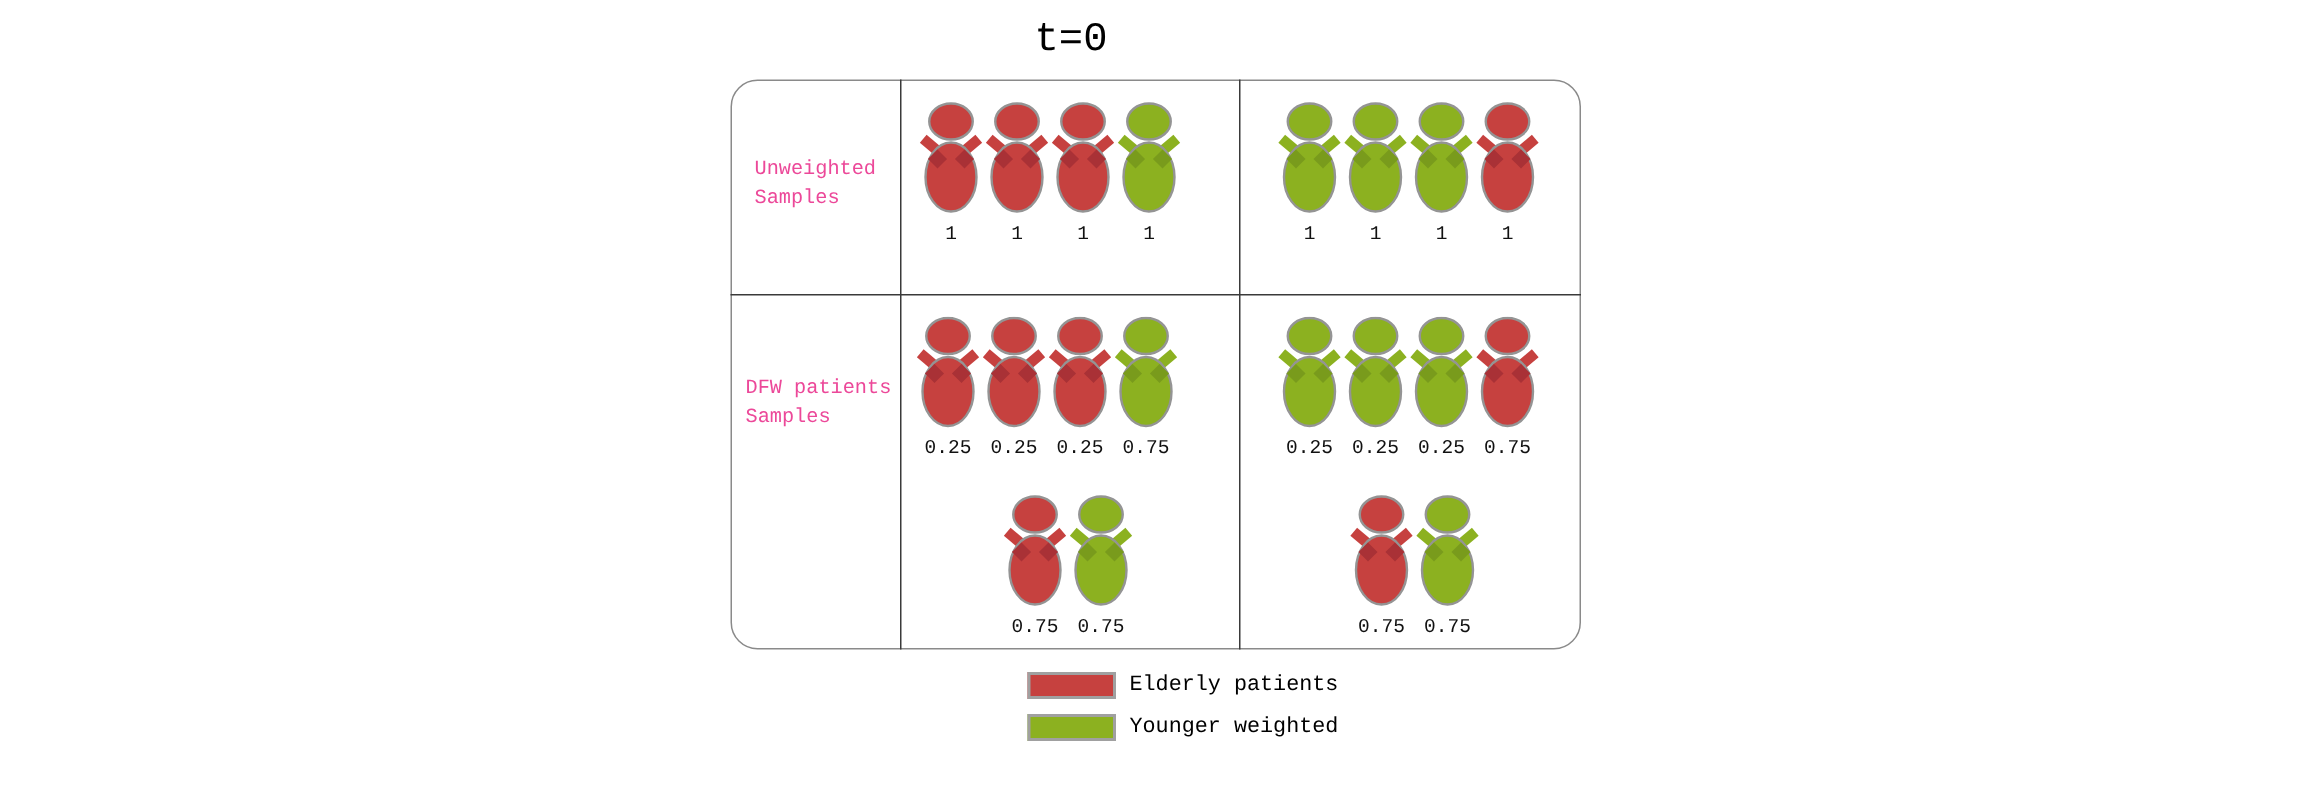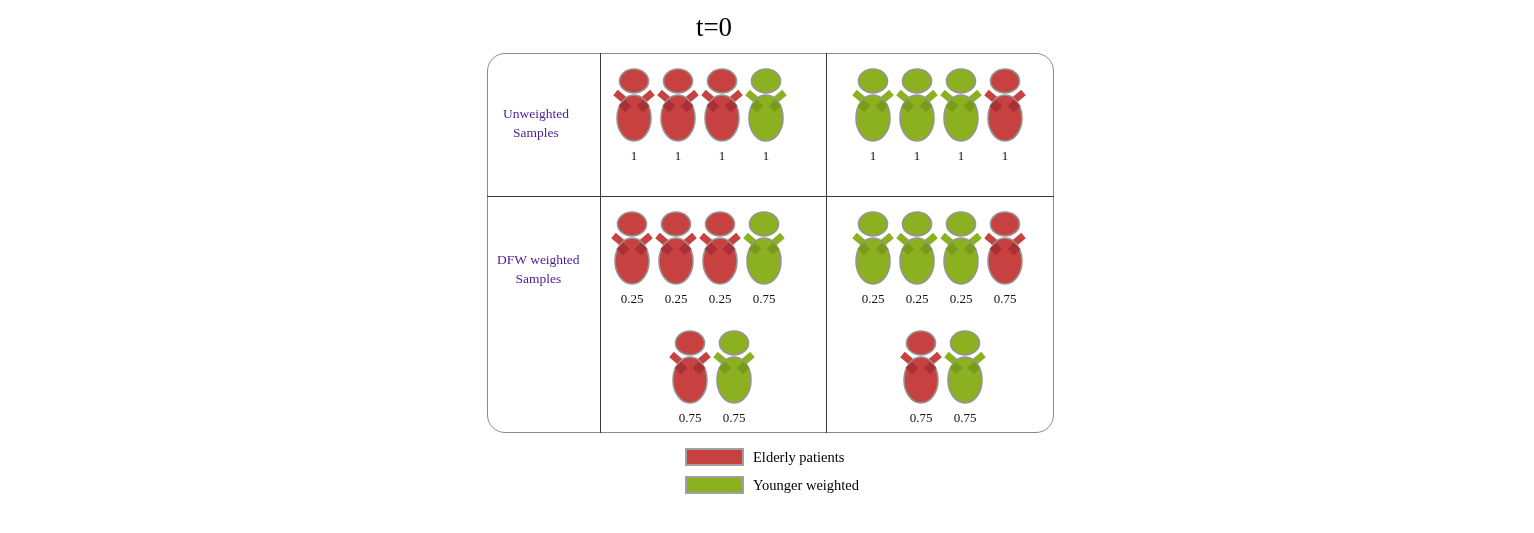--- a/index.html
+++ b/index.html
@@ -1,40 +1,40 @@
 <!DOCTYPE html>
 <html><head>
 <meta charset="utf-8">
 <style>
   html,body{margin:0;padding:0;background:#ffffff;}
   .canvas{
     position:relative;
     width:1534px;height:533px;
     background:#ffffff;
-    font-family:Liberation Serif, serif;
+    font-family:Liberation Mono, monospace;
     color:#1a1a1a;
     overflow:hidden;
   }
   .col-title{
     position:absolute;
     top:10px;height:34px;line-height:34px;
     text-align:center;font-size:27px;color:#000000;
   }
   .col-title.t0{left:601px;width:226px;}
   .col-title.t1{left:827px;width:227px;}
   .outer-box{
     position:absolute;left:487px;top:53px;width:565px;height:378px;
     border:1.8px solid #8a8a8a;border-radius:18px;
   }
   .vline{position:absolute;top:53px;height:380px;width:0;border-left:1.5px solid #3a3a3a;}
   .vline.v1{left:600px;}
   .vline.v2{left:826px;}
   .hline{position:absolute;left:487px;width:567px;height:0;border-top:1.5px solid #3a3a3a;top:196px;}
   .row-label{
-    position:absolute;font-size:13.5px;line-height:19px;color:#4c1d95;text-align:center;
+    position:absolute;font-size:13.5px;line-height:19px;color:#ec4899;
   }
   .row-label.r1{left:503px;top:104px;}
   .row-label.r2{left:497px;top:250px;}
   .people-group{position:absolute;display:flex;}
   .person{width:44px;display:flex;flex-direction:column;align-items:center;}
   .person svg{display:block;}
   .weight-label{
     margin-top:4px;font-size:13px;line-height:16px;color:#111111;text-align:center;
   }
   .legend{position:absolute;left:685px;top:447px;}
@@ -52,21 +52,21 @@
   <div class="outer-box"></div>
   <div class="vline v1"></div>
   <div class="vline v2"></div>
   <div class="hline"></div>
 
   <div class="row-label r1">
     <div>Unweighted</div>
     <div>Samples</div>
   </div>
   <div class="row-label r2">
-    <div>DFW weighted</div>
+    <div>DFW patients</div>
     <div>Samples</div>
   </div>
 
   <div class="people-group" style="left:612px;top:68px;">
       <div class="person">
         <div>
 <svg width="44" height="76" viewBox="0 0 44 76" xmlns="http://www.w3.org/2000/svg">
   <rect x="1.5" y="26.5" width="17" height="7" transform="rotate(40 10 30)" fill="#c6413f"></rect>
   <rect x="25.5" y="26.5" width="17" height="7" transform="rotate(-40 34 30)" fill="#c6413f"></rect>
   <ellipse cx="22" cy="50" rx="17" ry="23" fill="#c6413f" stroke="#949494" stroke-width="1.6"></ellipse>

